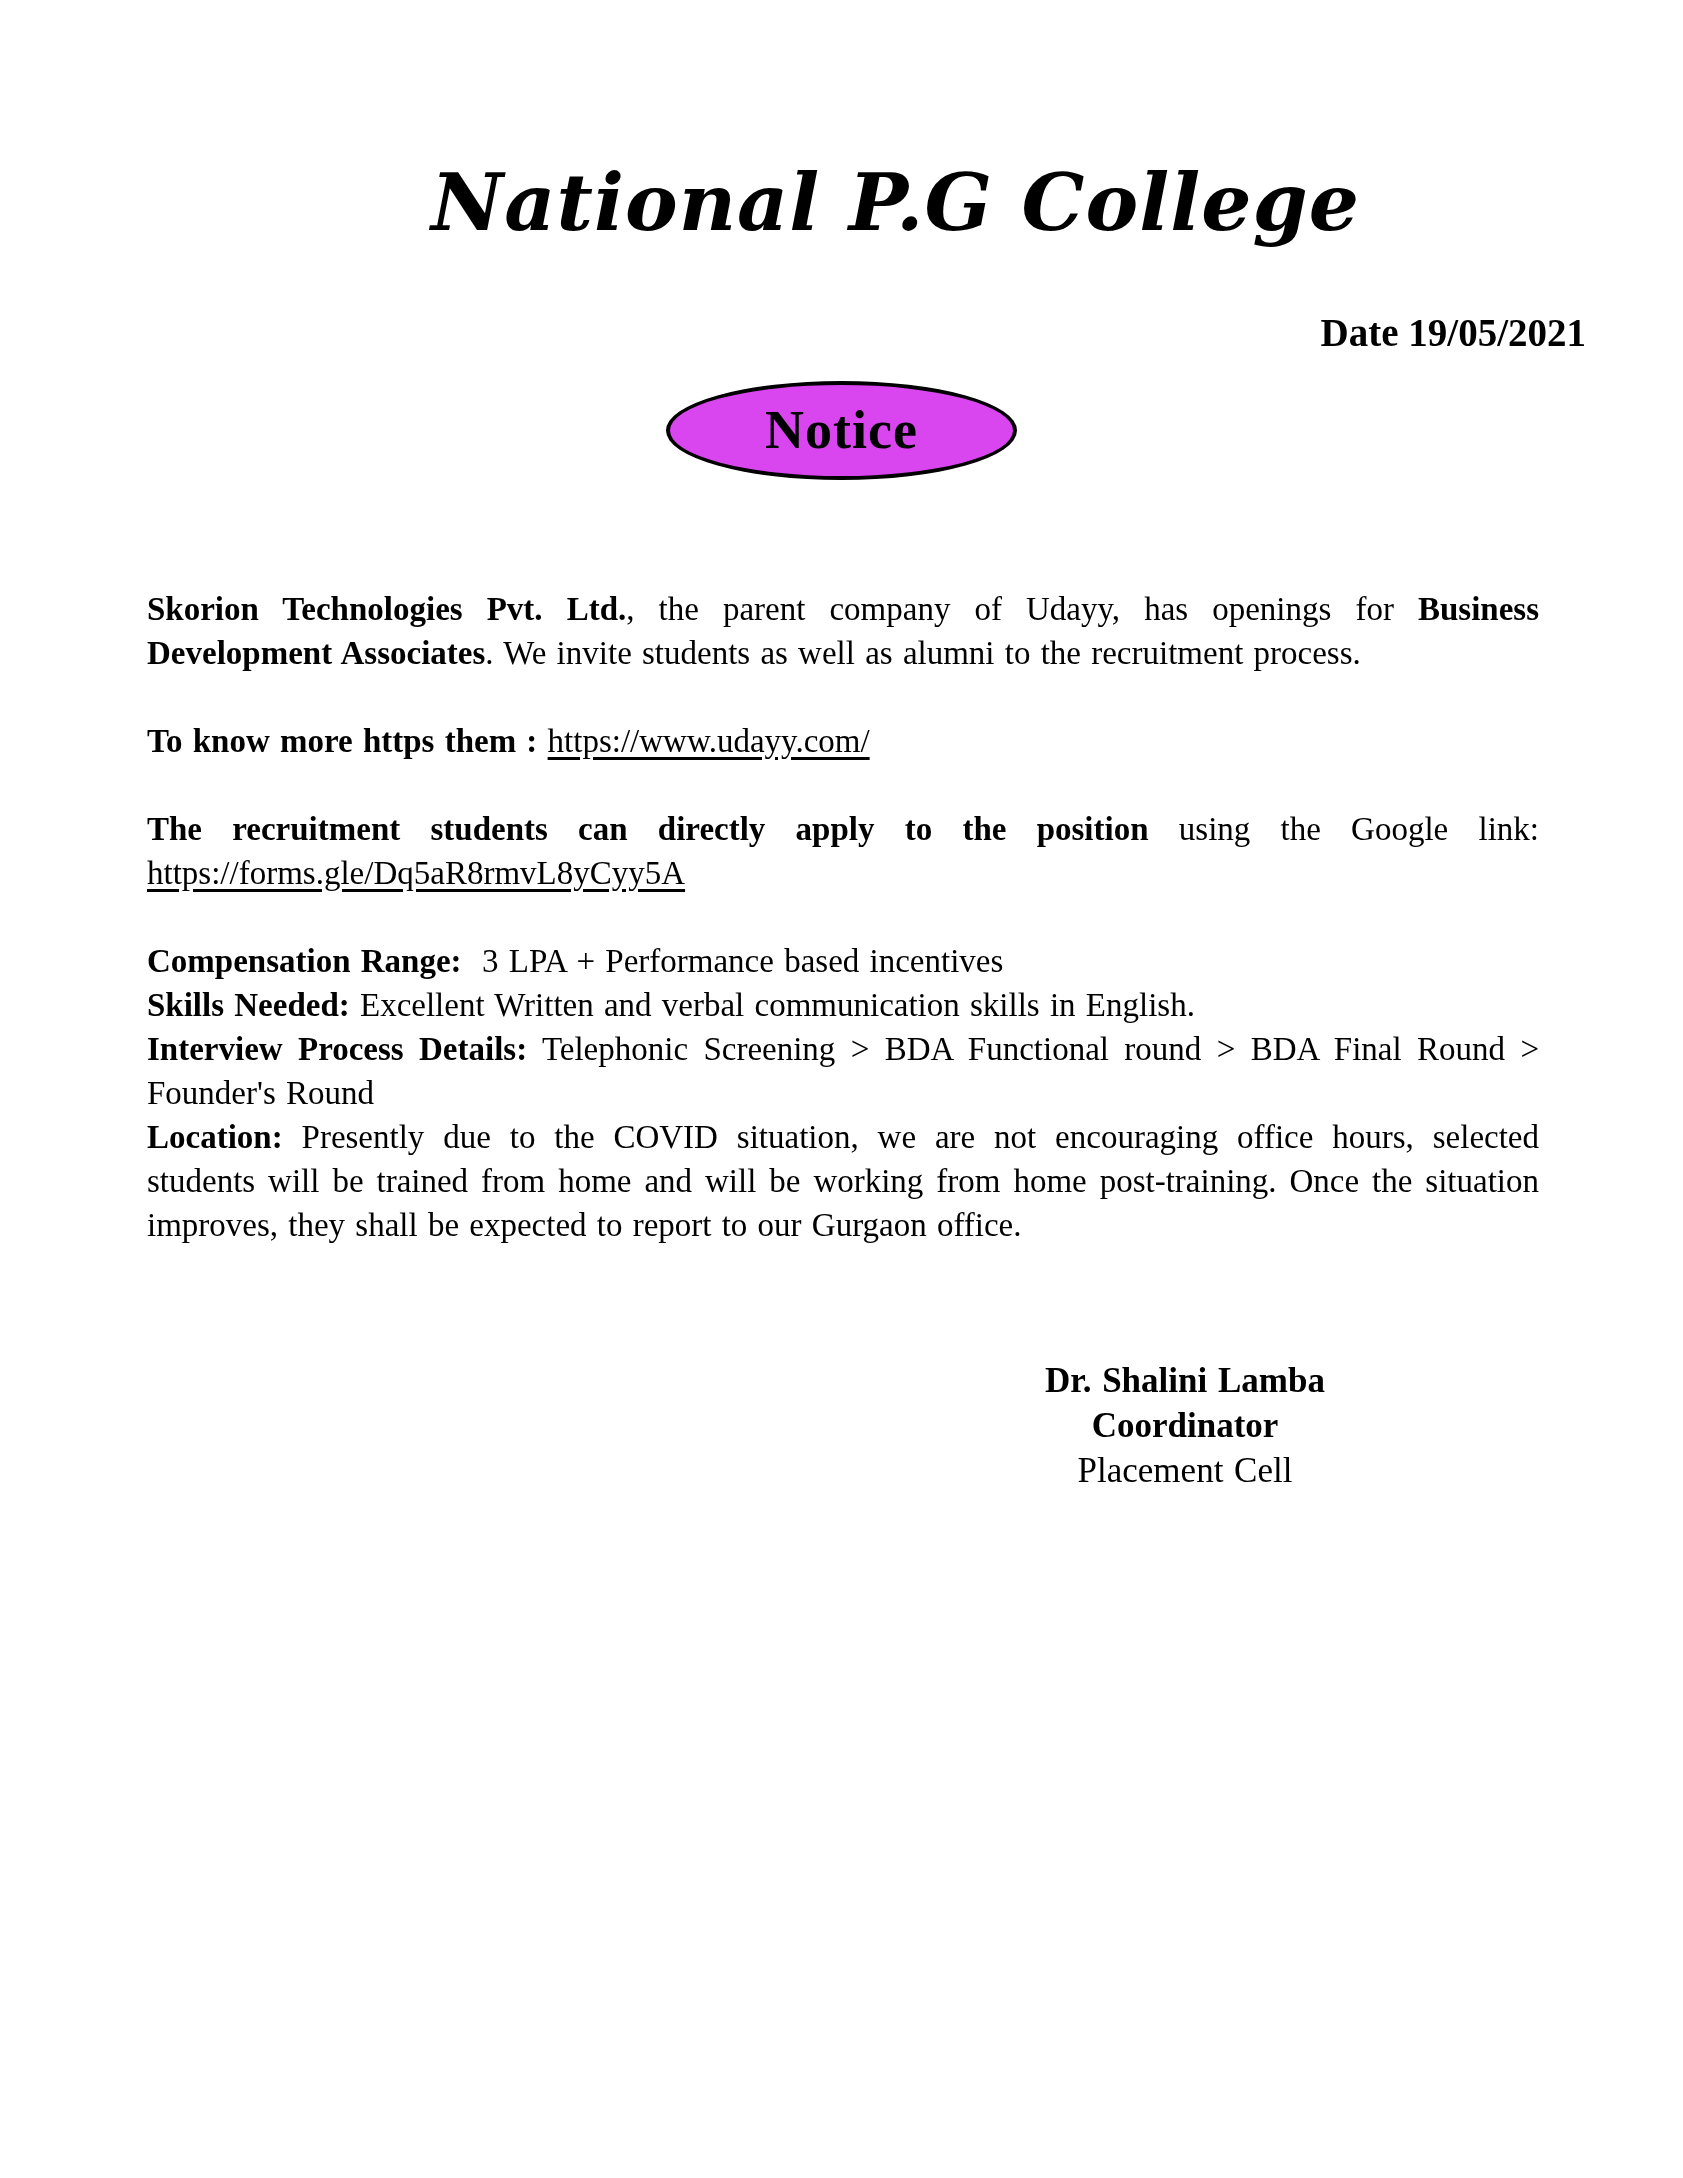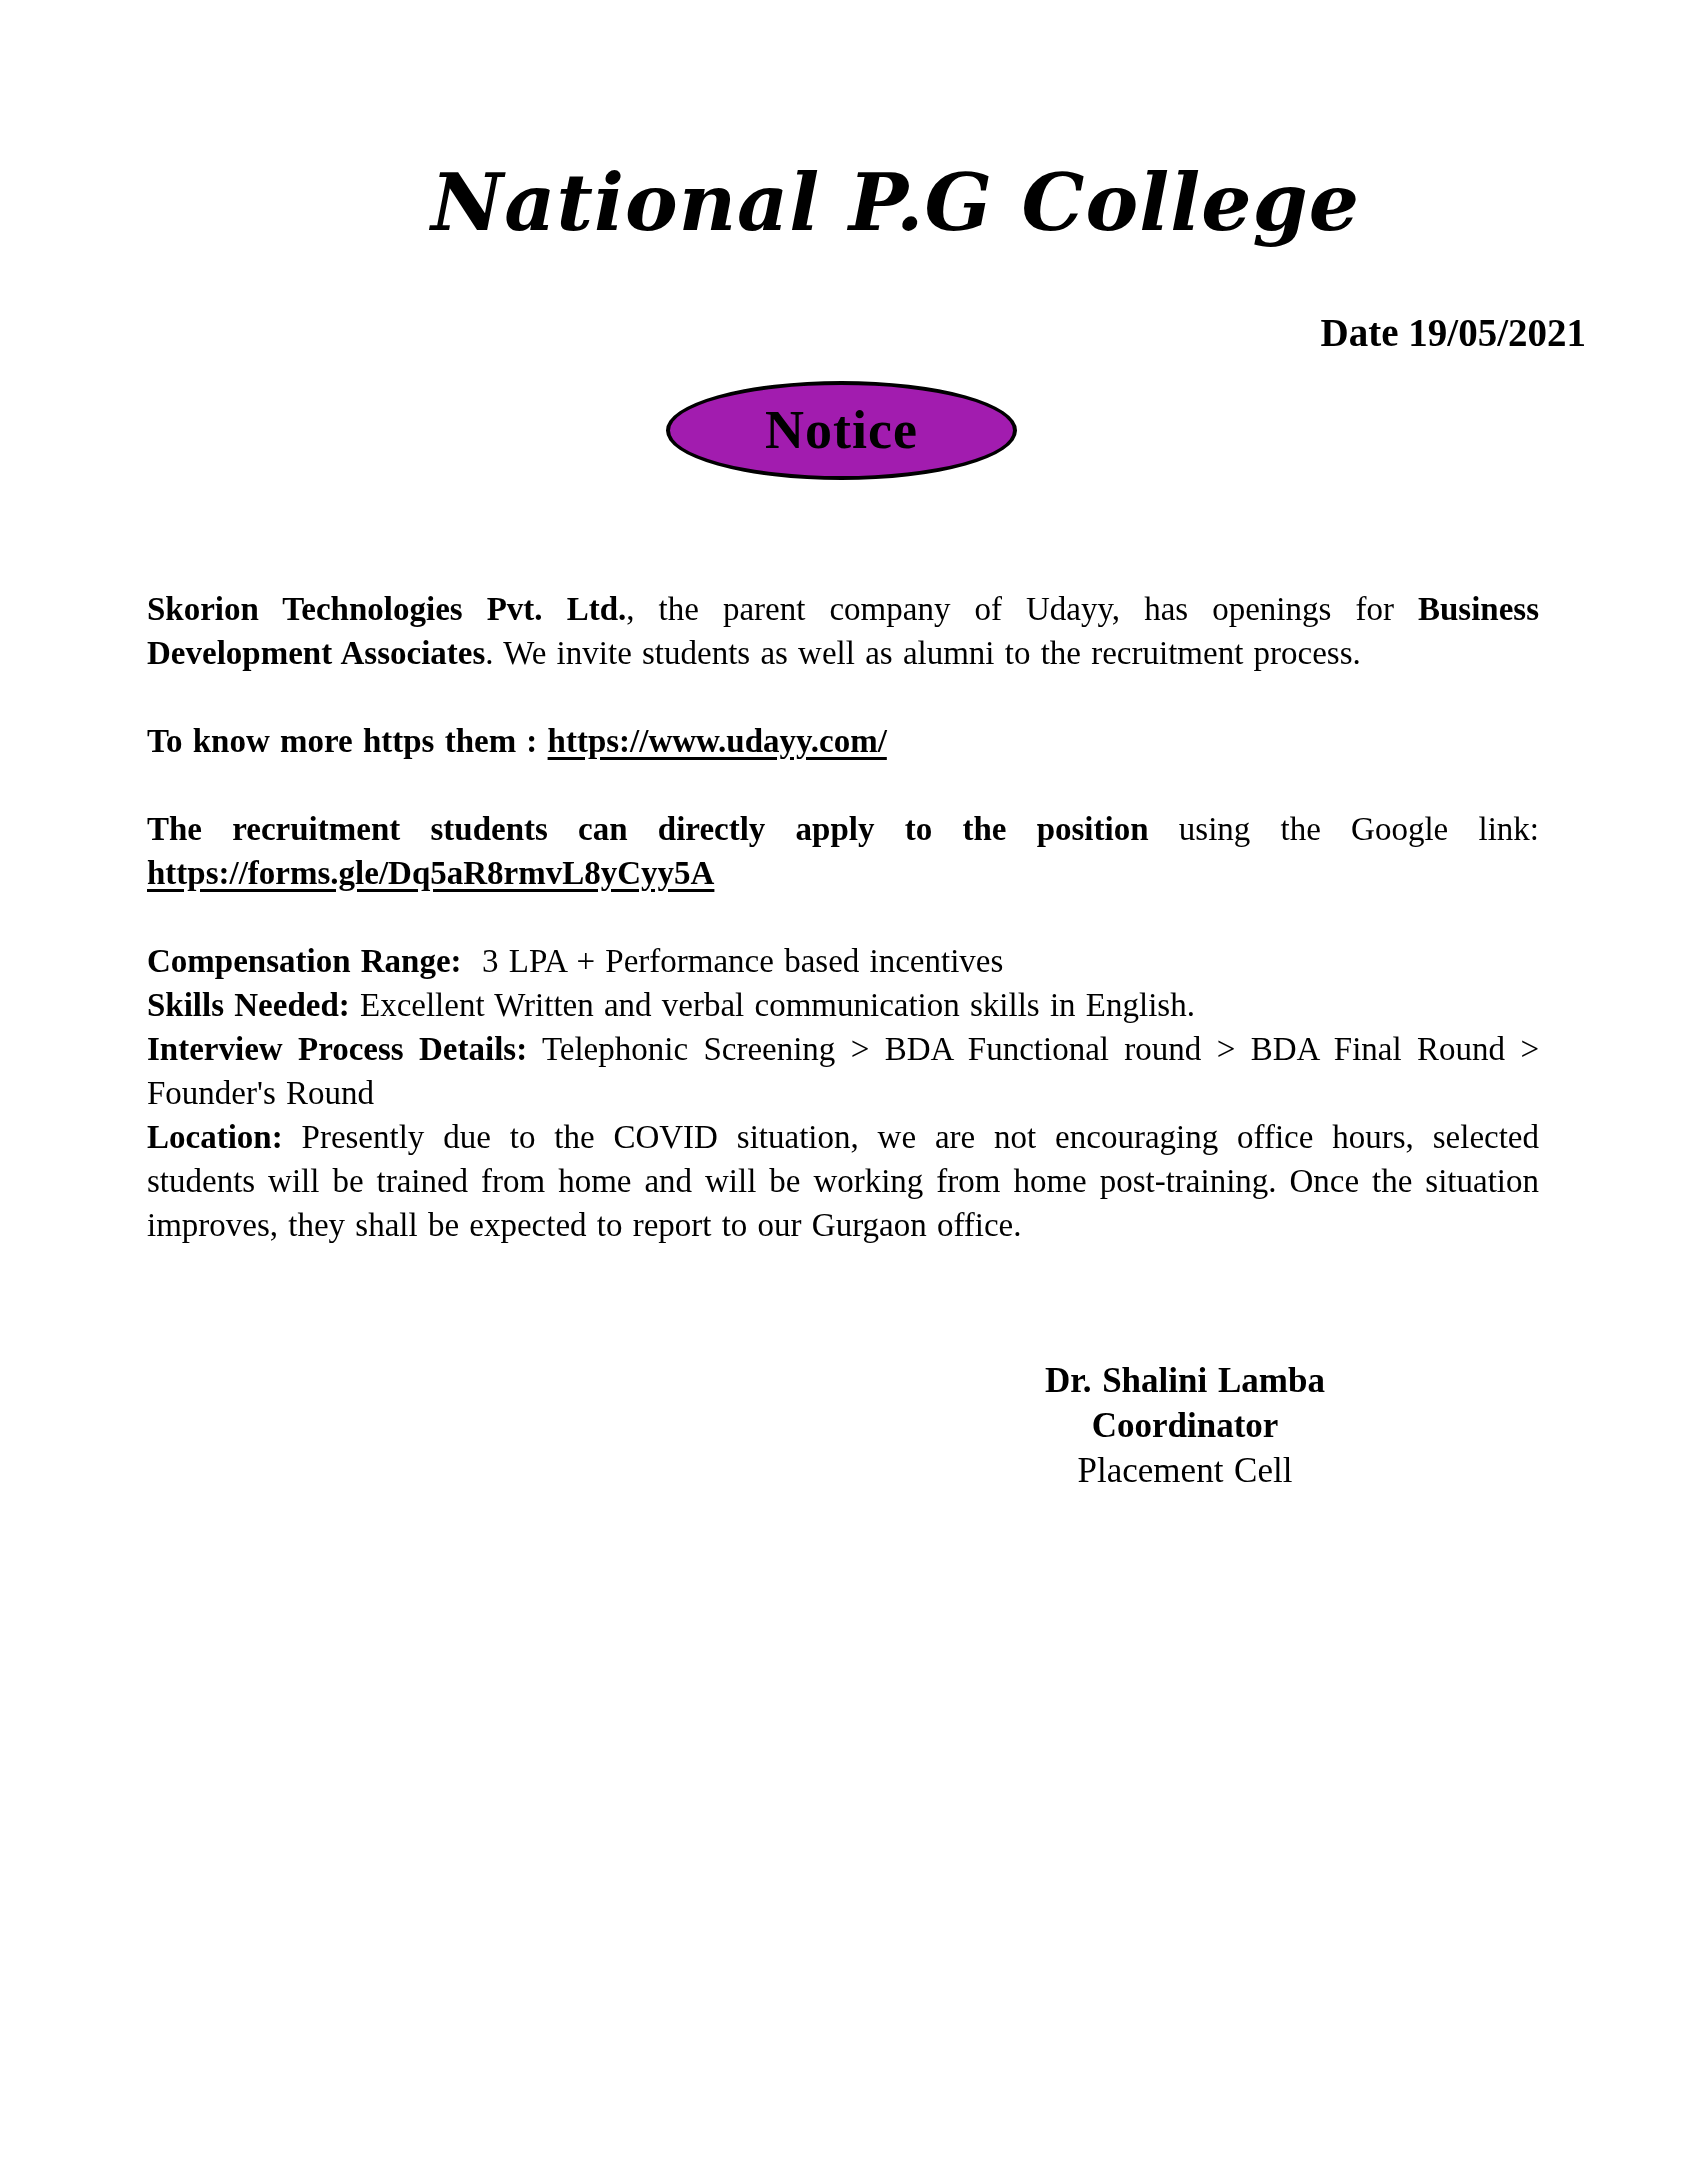--- a/index.html
+++ b/index.html
@@ -34,21 +34,21 @@
   .oval-wrap {
     margin-top: 26px;
     display: flex;
     justify-content: center;
   }
   .oval {
     width: 343px;
     height: 91px;
     border: 4px solid #000000;
     border-radius: 50%;
-    background: #a21caf;
+    background: #d946ef;
     display: flex;
     align-items: center;
     justify-content: center;
   }
   .oval-label {
     font-weight: bold;
     font-size: 54px;
     letter-spacing: 1px;
   }
   .content {
@@ -58,21 +58,20 @@
     word-spacing: 0.06em;
   }
   .content p { margin: 0 0 44px 0; }
   .just { text-align: justify; }
   .pre { white-space: pre-wrap; }
   b, strong { font-weight: bold; }
   a.doc-link {
     color: #000000;
     text-decoration: underline;
     text-underline-offset: 5px;
-    font-weight: bold;
   }
   .detail { text-align: justify; }
   .signature {
     margin-top: 111px;
     margin-left: 830px;
     width: 416px;
     text-align: center;
     font-size: 35px;
     line-height: 45px;
   }

